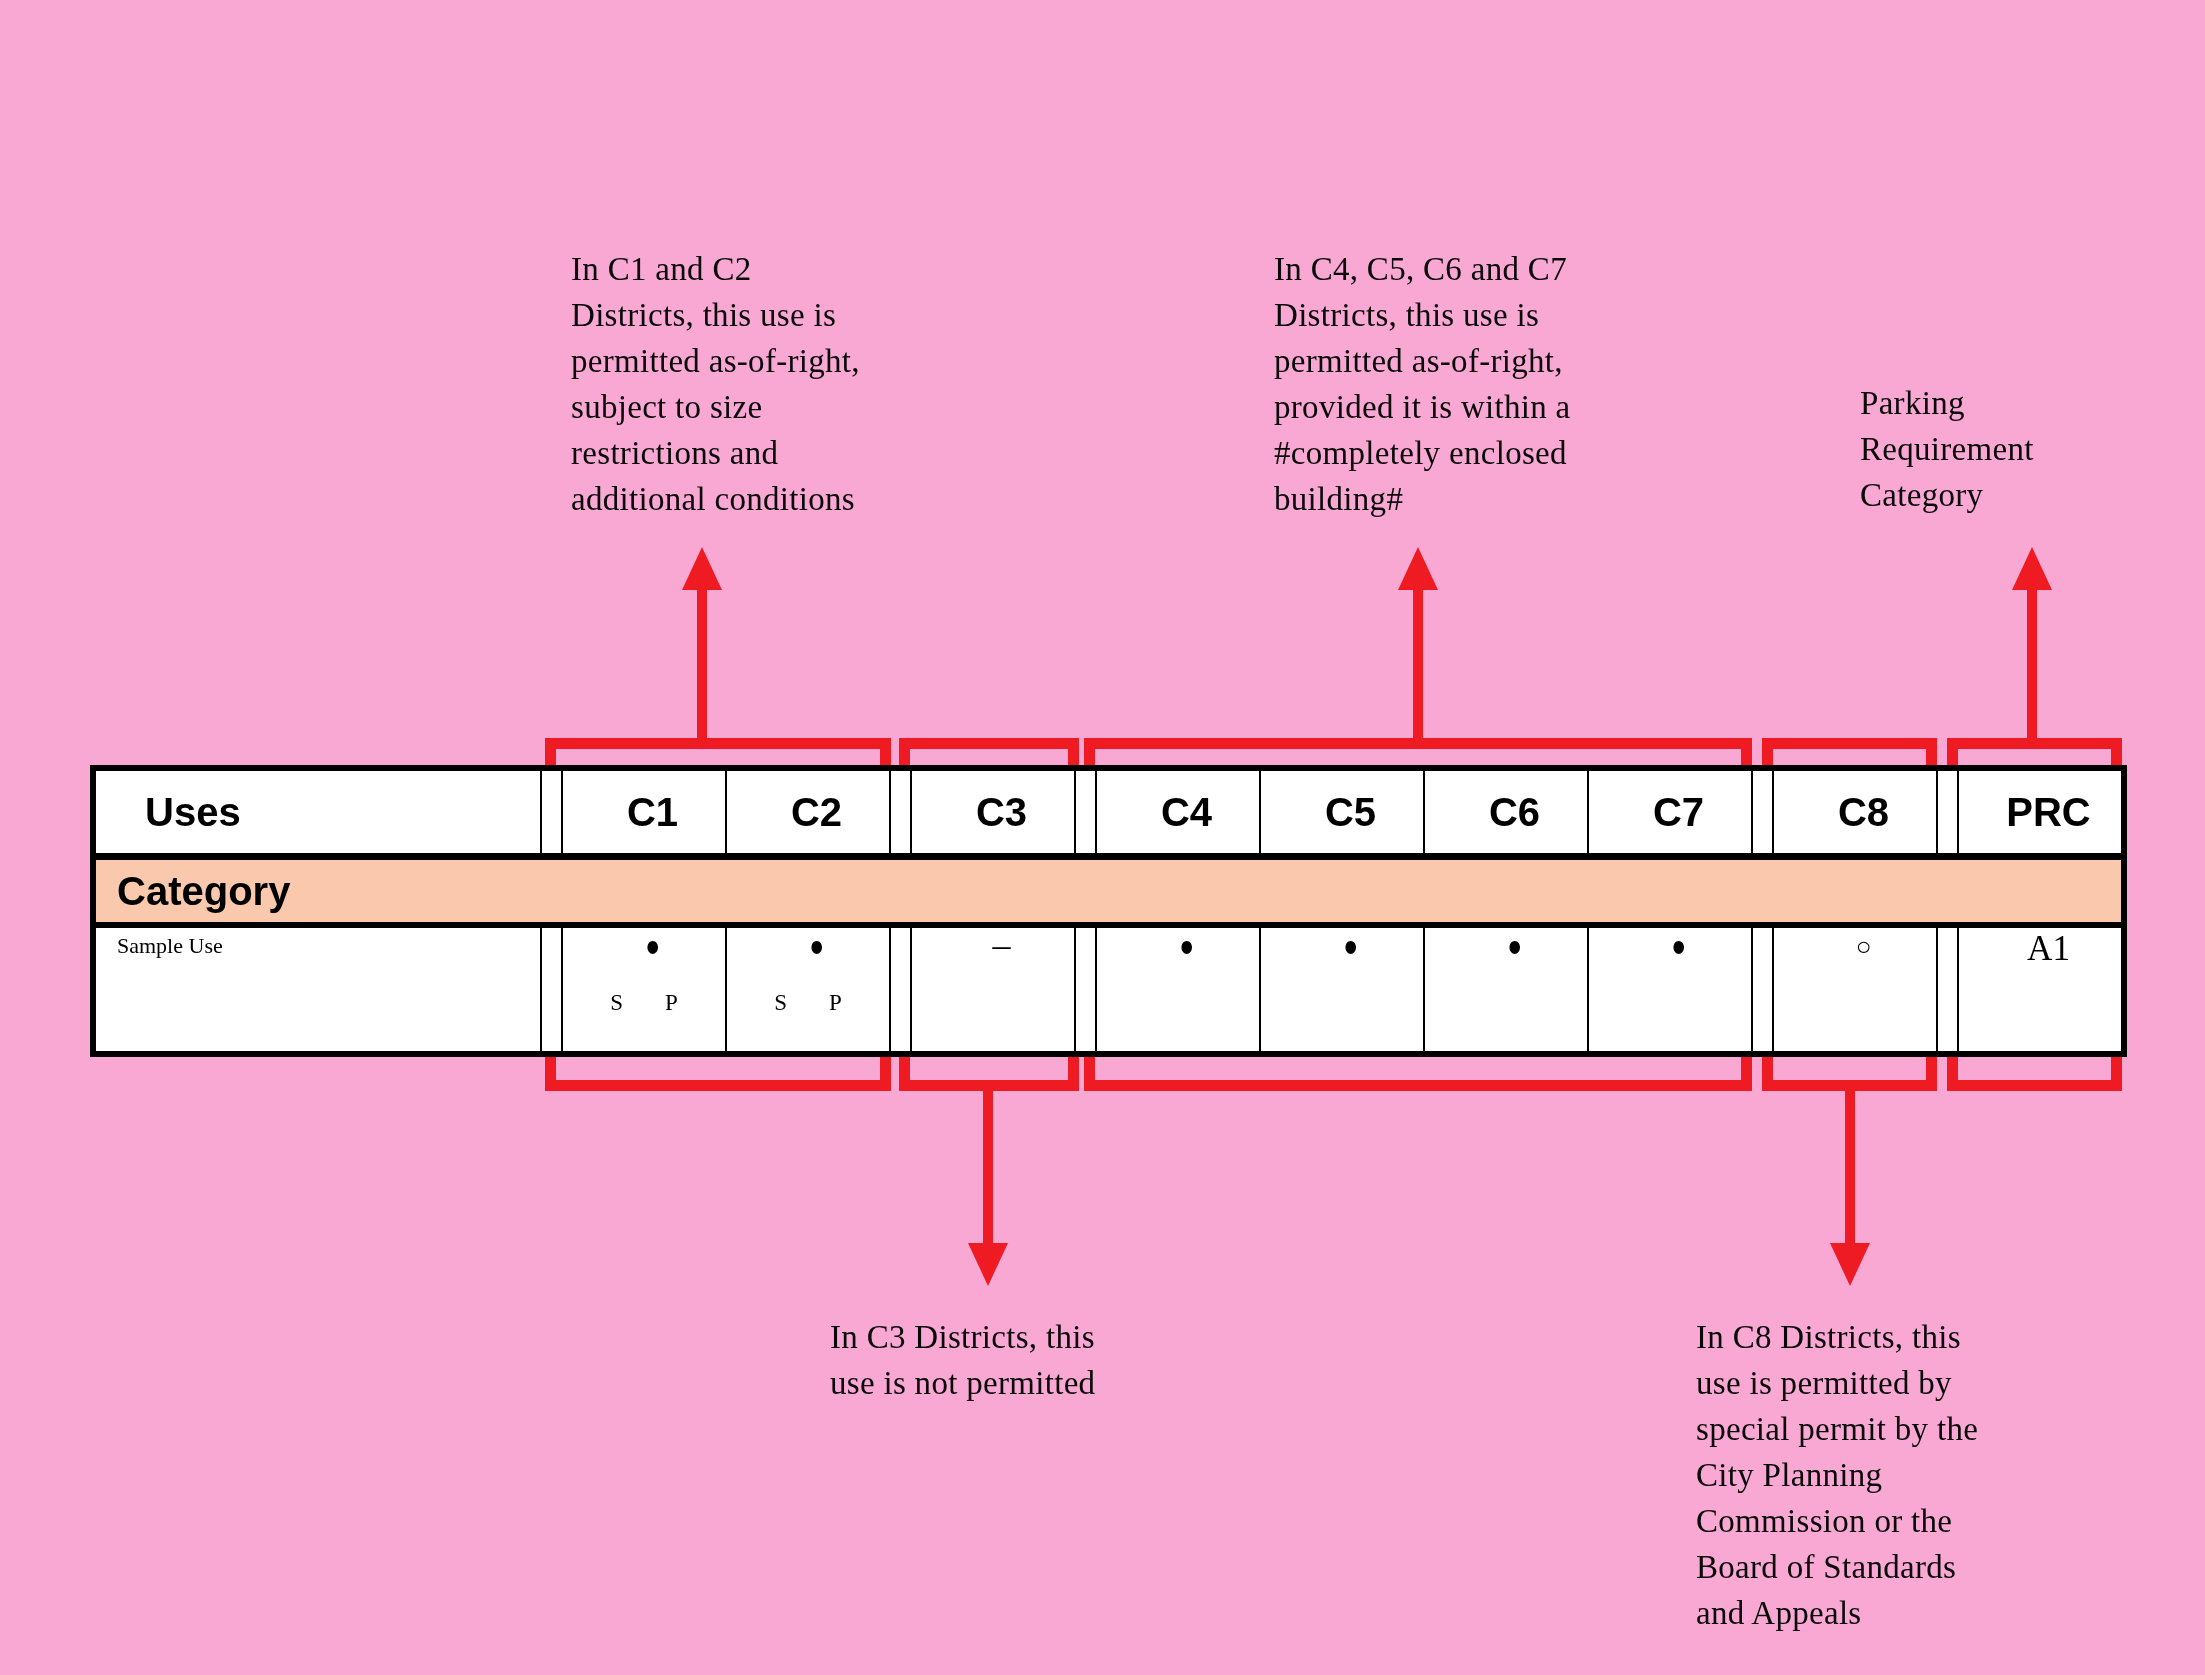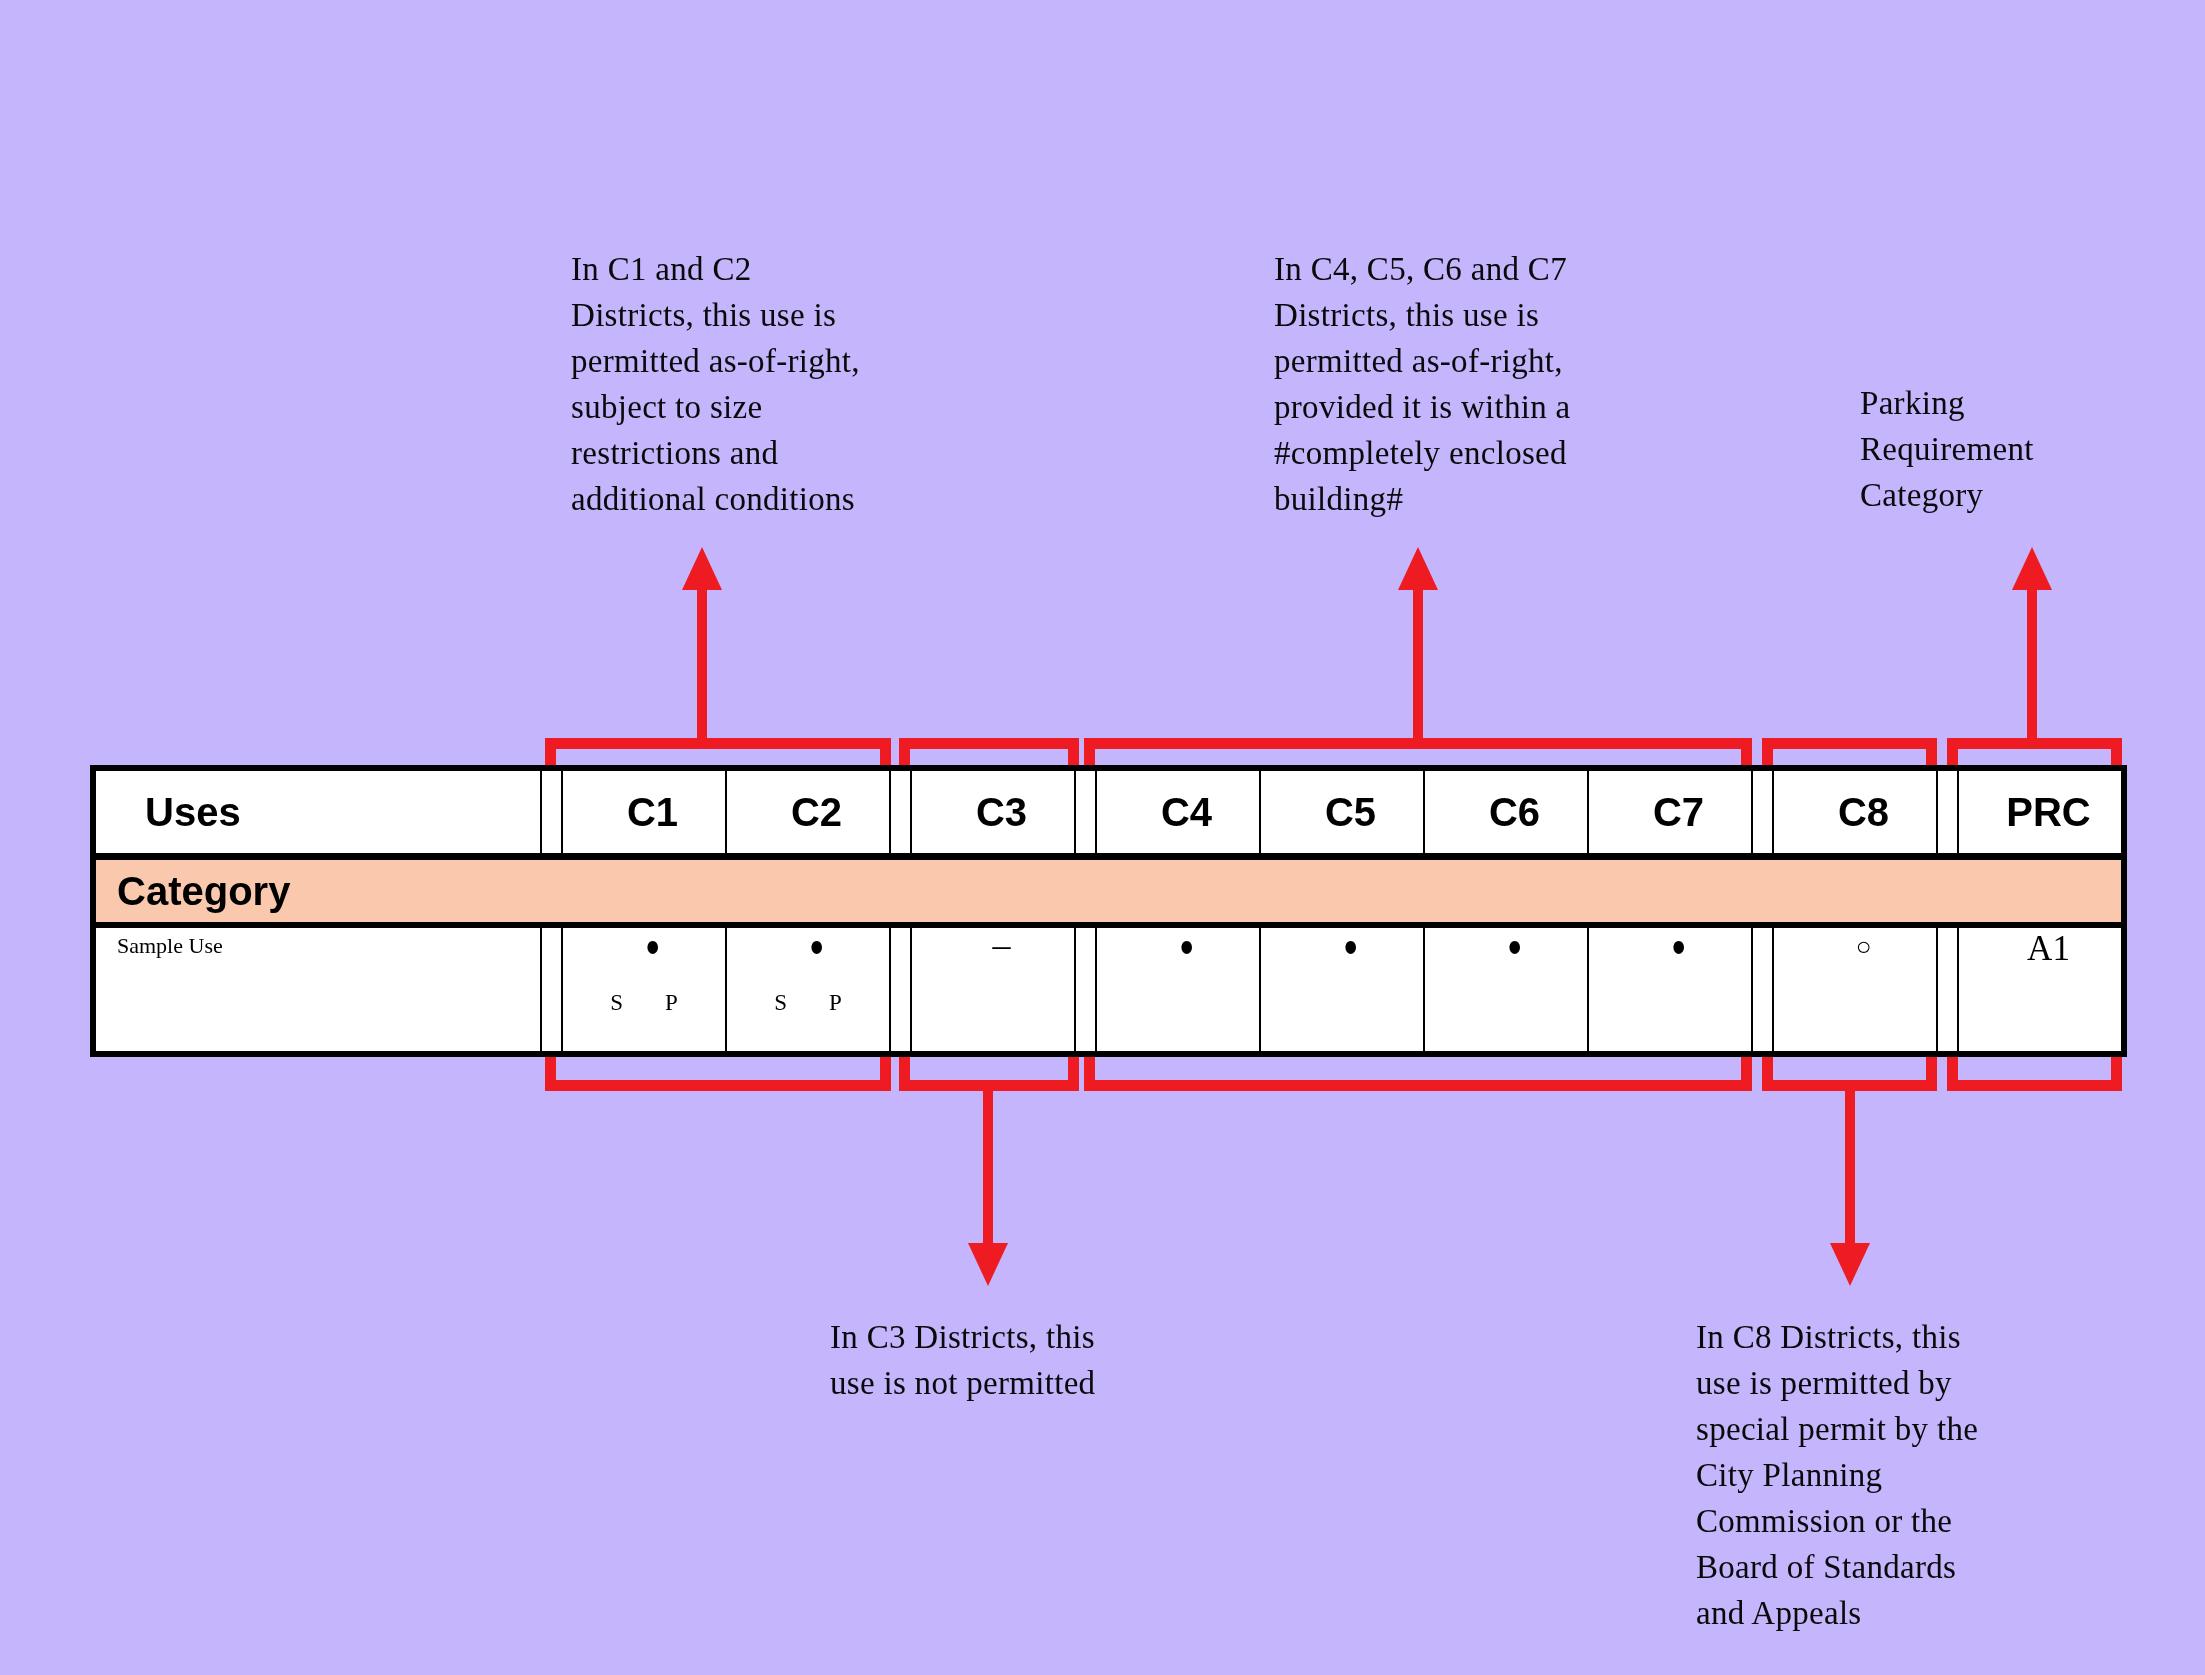--- a/index.html
+++ b/index.html
@@ -1,17 +1,17 @@
 <!DOCTYPE html>
 <html style="font-size:14px"><head>
 <meta charset="utf-8">
 <style>
   html,body{margin:0;padding:0;background:#ffffff;}
   .canvas{
-    position:relative;width:2205px;height:1676px;background:#c4b5fd;
+    position:relative;width:2205px;height:1676px;background:#f9a8d4;
     font-family:"Liberation Serif", serif;color:#000;overflow:hidden;
   }
   
   .annotation{
     position:absolute;font-size:33px;line-height:46px;white-space:pre-line;
     letter-spacing:0.3px;color:#0a0a0a;
   }
   
   .redbox{position:absolute;border:11.2px solid #EE1B23;box-sizing:border-box;}
   

